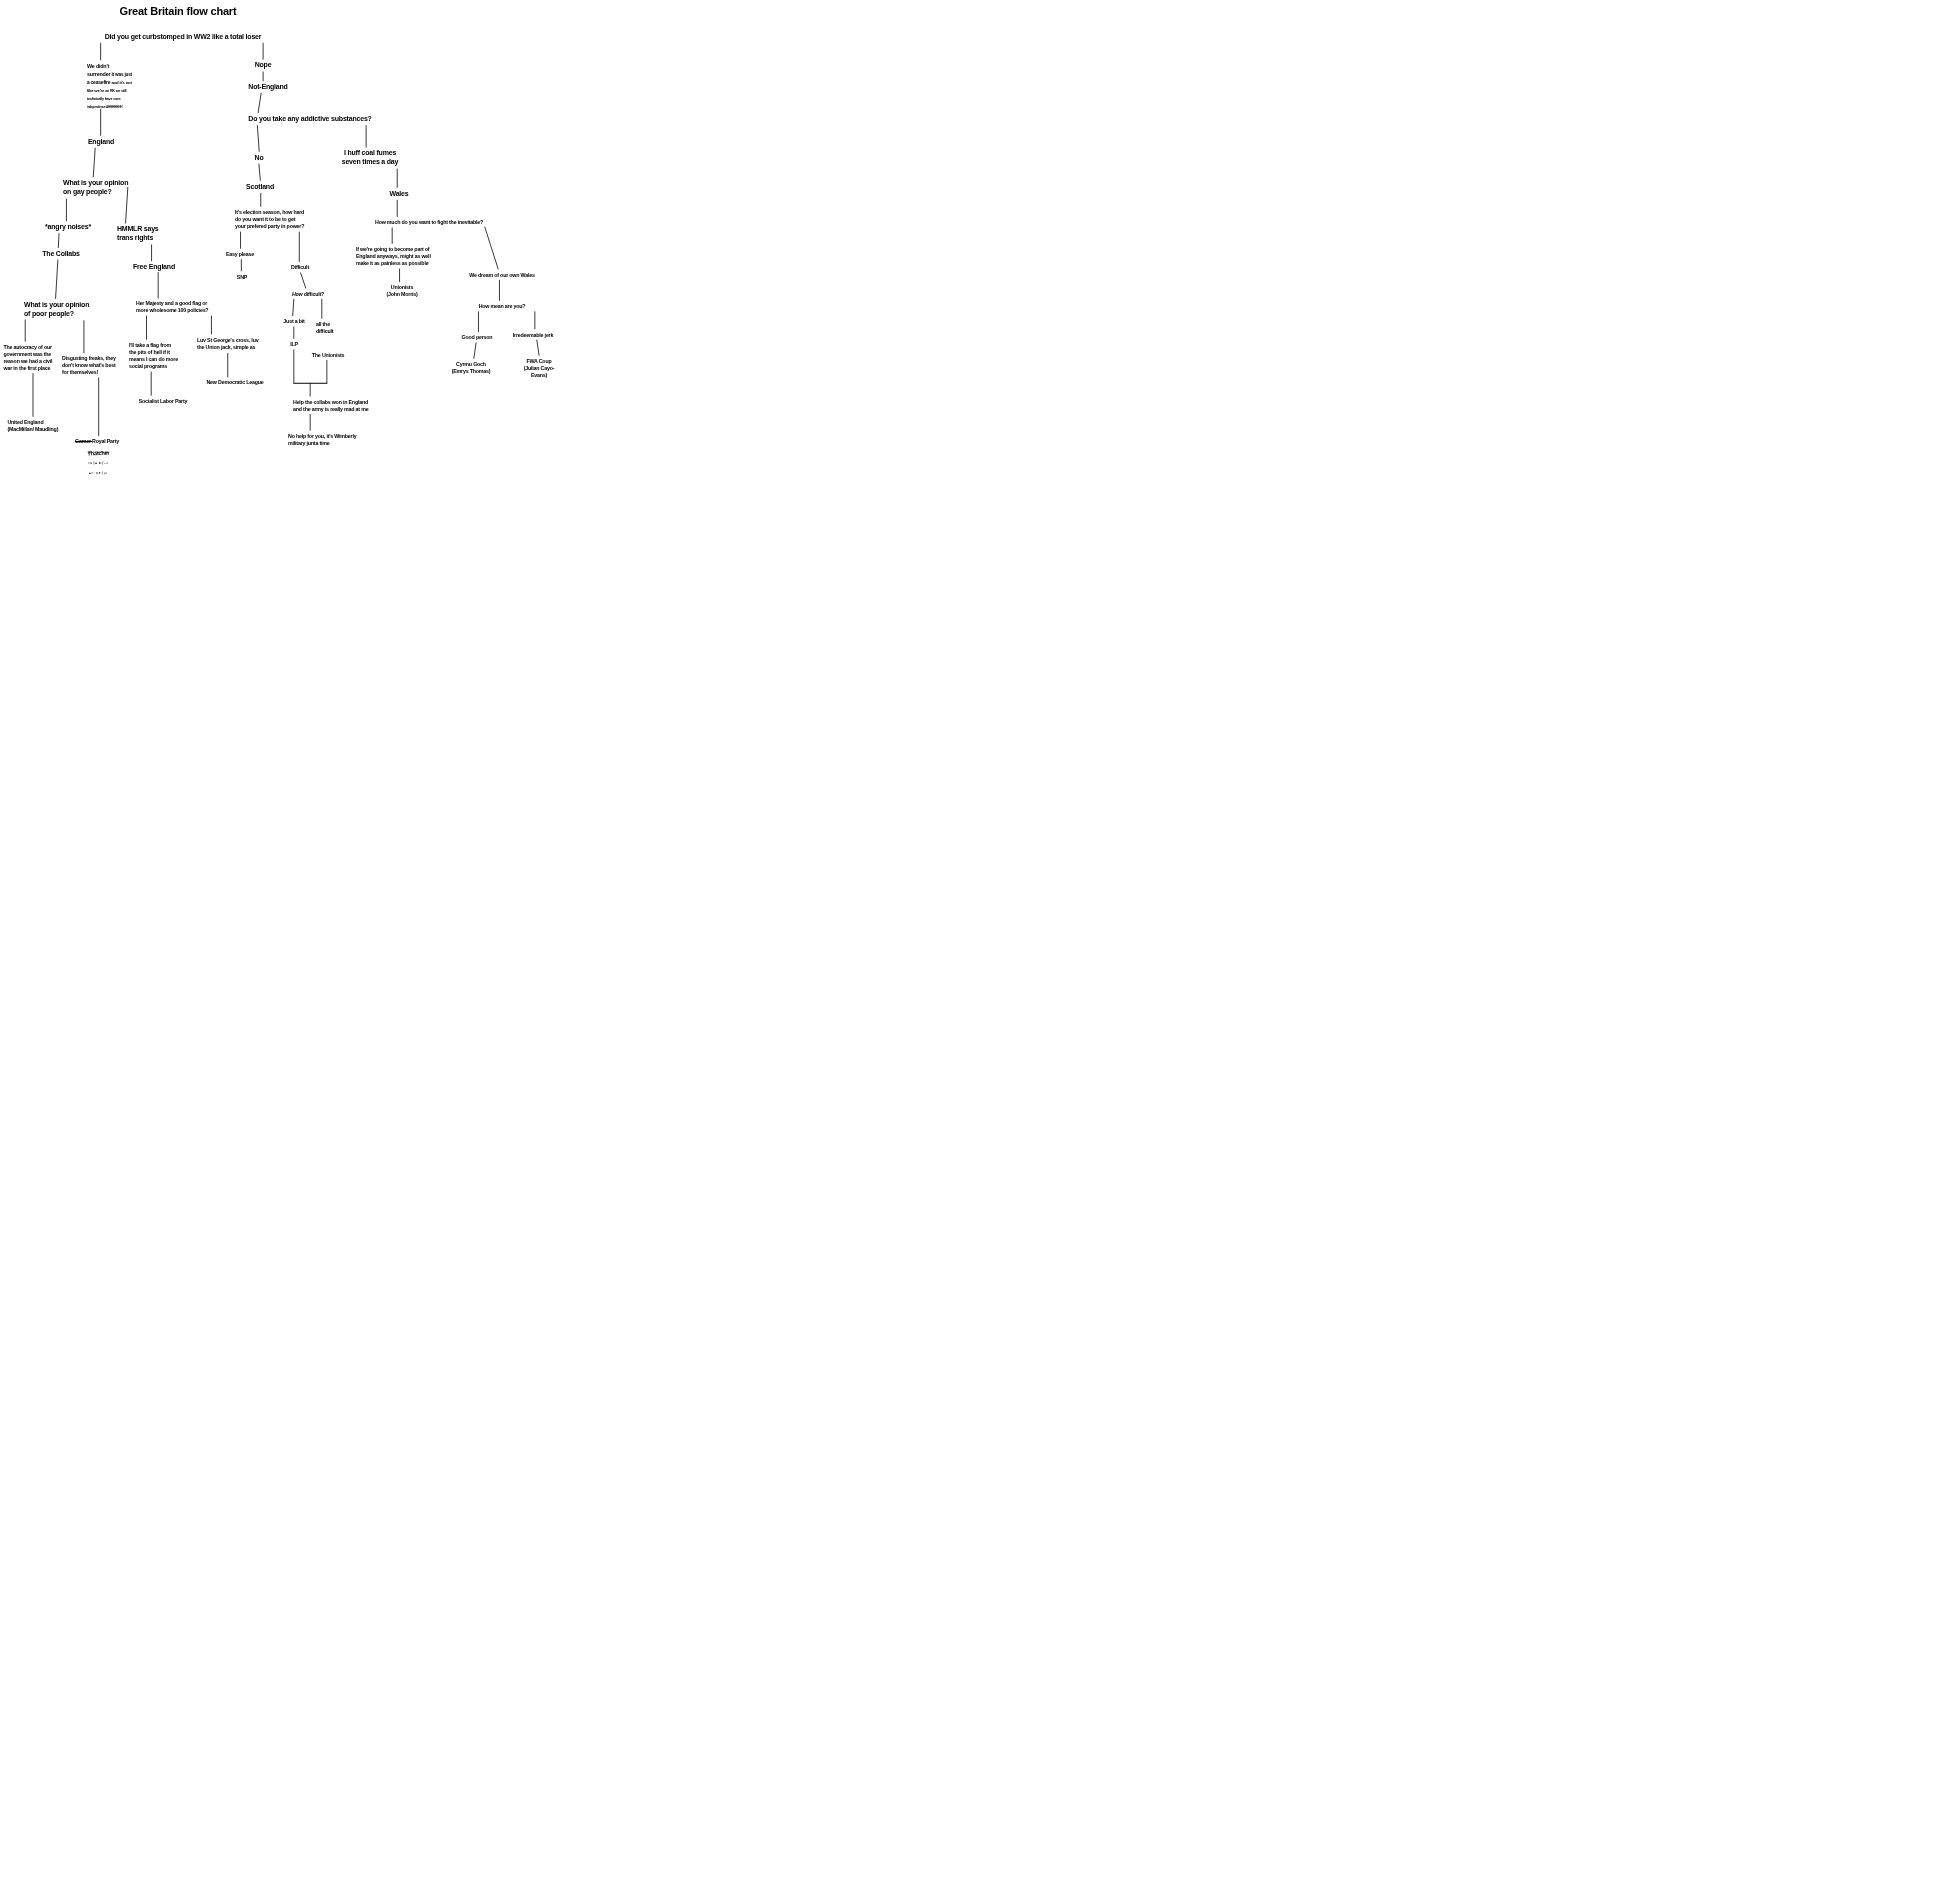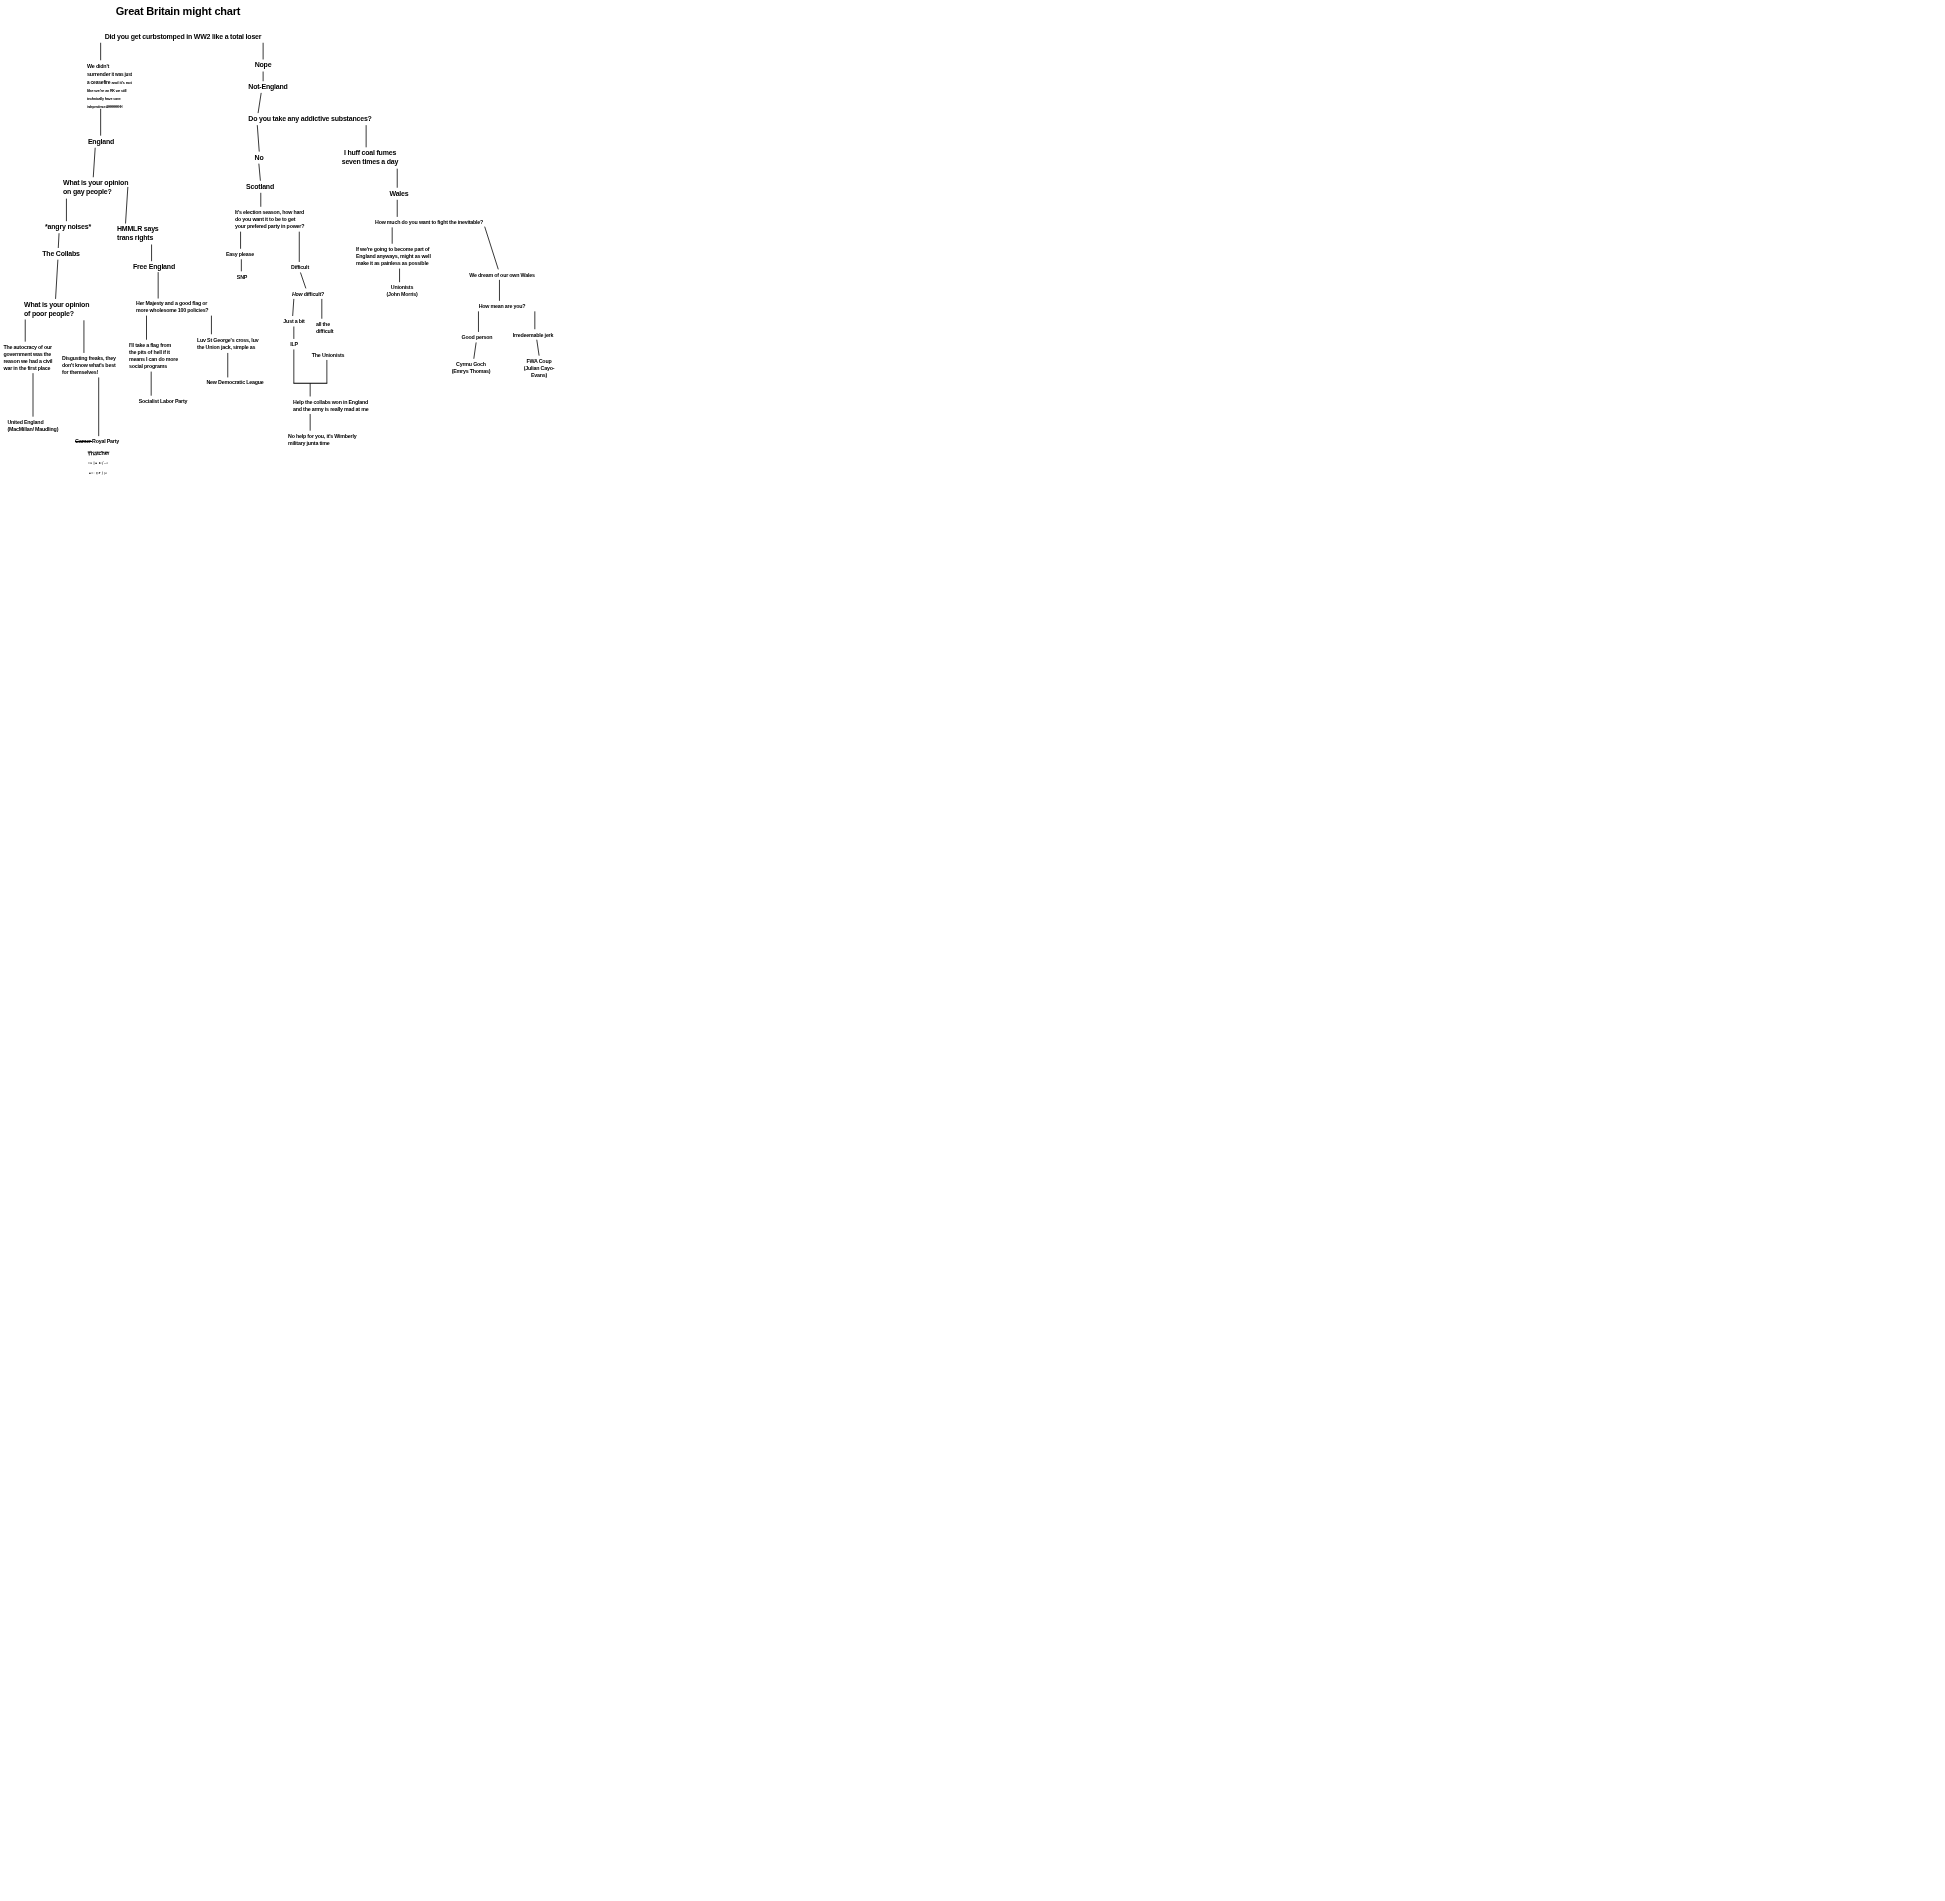--- a/index.html
+++ b/index.html
@@ -74,21 +74,21 @@
   <line x1="1021" y1="514" x2="1021" y2="558"></line>
   <line x1="1008" y1="585" x2="1008" y2="627"></line>
   <line x1="1246" y1="583" x2="1281" y2="693"></line>
   <line x1="1284" y1="720" x2="1284" y2="774"></line>
   <line x1="1230" y1="801" x2="1230" y2="854"></line>
   <line x1="1375" y1="801" x2="1375" y2="847"></line>
   <line x1="1224" y1="881" x2="1218" y2="923"></line>
   <line x1="1380" y1="874" x2="1386" y2="915"></line>
 </svg>
 
-<div class="node c title" style="left:178px;top:4.7px">Great Britain might chart</div>
+<div class="node c title" style="left:178px;top:4.7px">Great Britain flow chart</div>
 <div class="node c f18" style="left:183px;top:33px">Did you get curbstomped in WW2 like a total loser</div>
 
 <div class="node l cz" style="left:87px;top:62px"><span class="p1">We didn't surrender</span><span class="p2"> it was just a </span><span class="p3">ceasefire</span><span class="p4"> and it's not like we're </span><span class="p5">an RK we still technically have </span><span class="p6">some independence AHHHHHHH</span></div>
 
 <div class="node c f18" style="left:263px;top:61px">Nope</div>
 <div class="node c f18" style="left:268px;top:83px">Not-England</div>
 <div class="node c f18" style="left:310px;top:115px">Do you take any addictive substances?</div>
 <div class="node c f18" style="left:101px;top:138px">England</div>
 <div class="node c f18" style="left:259px;top:154px">No</div>
 <div class="node c f18" style="left:370px;top:149px">I huff coal fumes

